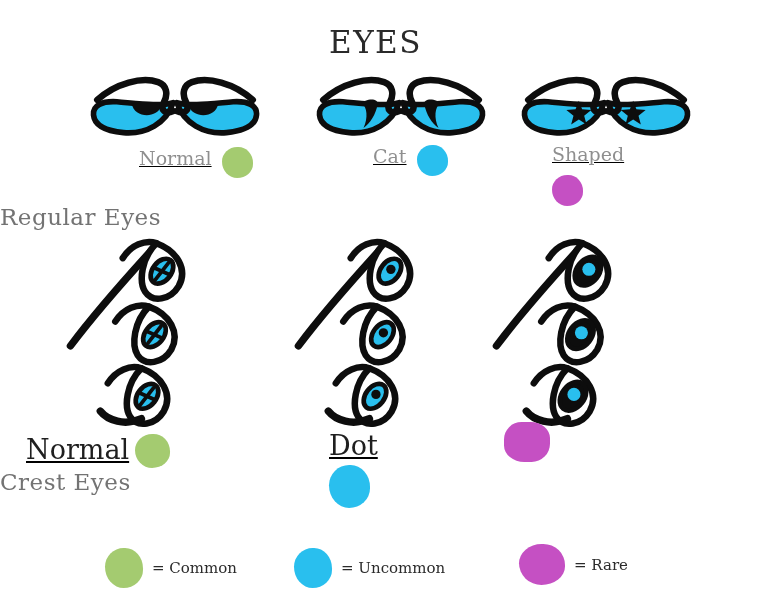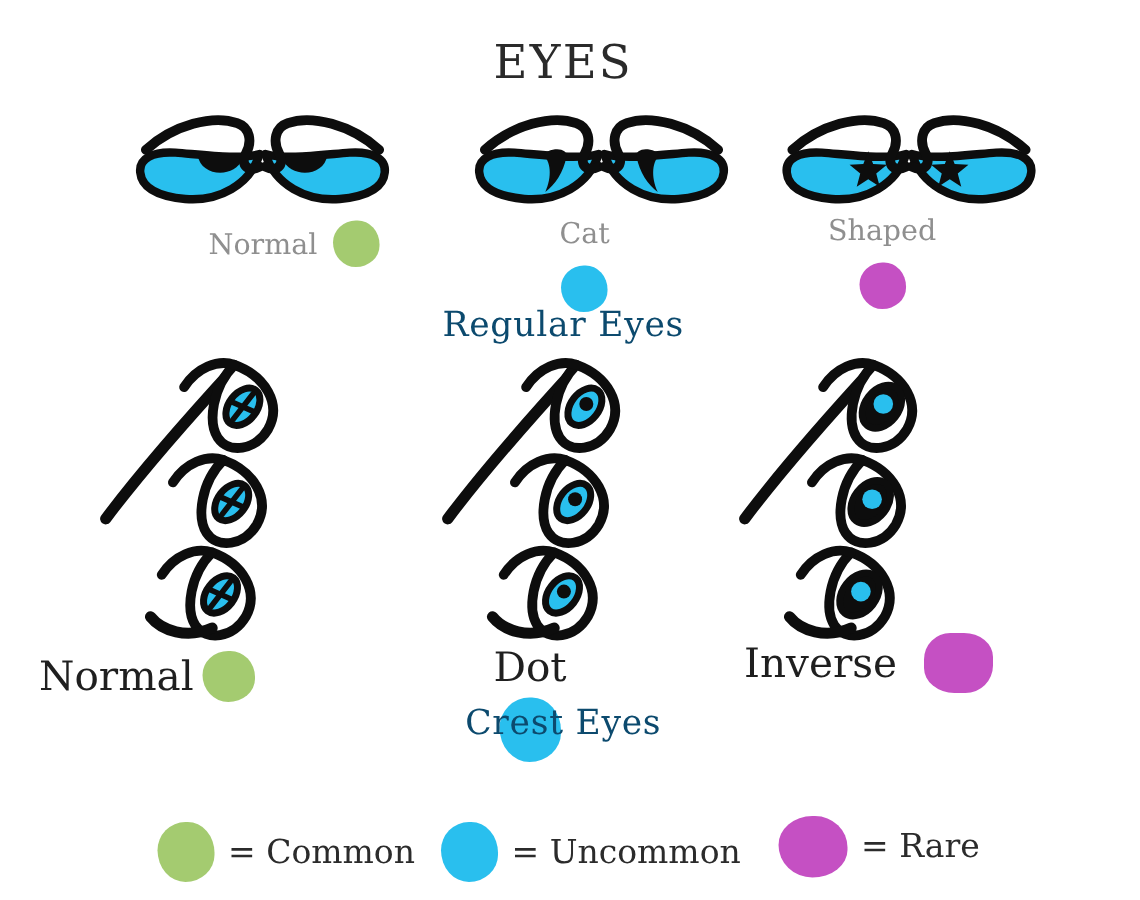--- a/index.html
+++ b/index.html
@@ -5,22 +5,22 @@
   html,body{margin:0;padding:0;background:#fff;}
   #stage{
     position:relative;width:751px;height:600px;background:#ffffff;
     font-family:"DejaVu Serif","Liberation Serif",serif;overflow:hidden;
   }
   .title{
     position:absolute;top:24px;left:0;width:100%;text-align:center;
     font-size:31px;letter-spacing:1.5px;color:#2a2a2a;font-weight:400;
   }
   .section-heading{
-    position:absolute;left:0;width:100%;text-align:center;
-    font-size:23px;color:#0c4a6e;letter-spacing:.5px;
+    position:absolute;left:0;width:100%;text-align:left;
+    font-size:23px;color:#737373;letter-spacing:.5px;
   }
   .heading-regular{top:204px;}
   .heading-crest{top:469px;}
 
   
   .eyepair{position:absolute;top:76px;width:178px;height:74px;}
   .eyepair.c1{left:86px;} .eyepair.c2{left:312px;} .eyepair.c3{left:517px;}
   .crest{position:absolute;top:232px;width:174px;height:196px;}
   .crest.c1{left:60px;} .crest.c2{left:288px;} .crest.c3{left:486px;}
 
@@ -29,41 +29,41 @@
   .brow{fill:none;stroke:#0d0d0d;stroke-width:7;stroke-linecap:round;}
   .stroke-line{fill:none;stroke:#0d0d0d;stroke-width:8;stroke-linecap:round;}
   .fbody{fill:#ffffff;stroke:#0d0d0d;stroke-width:7;stroke-linejoin:round;}
   .fpeak{fill:none;stroke:#0d0d0d;stroke-width:7;stroke-linecap:round;}
   .iris{fill:#29bfee;stroke:#0d0d0d;stroke-width:5;}
   .iris.inv{fill:#0d0d0d;}
   .iris-mark{stroke:#0d0d0d;stroke-width:4;stroke-linecap:round;}
   .blue-dot{fill:#29bfee;}
 
   
-  .var-label{position:absolute;display:flex;align-items:center;gap:10px;}
+  .var-label{position:absolute;display:flex;gap:10px;text-decoration:underline;}
   .var-label .txt{white-space:nowrap;}
   .reg-label .txt{font-size:19px;color:#8f8f8f;}
   .crest-label .txt{font-size:27px;color:#1f1f1f;}
   .dot{display:inline-block;border-radius:50% 48% 52% 50%/48% 52% 46% 54%;}
   .dot.green{background:#a4cb70;}
   .dot.blue{background:#29bfee;}
   .dot.magenta{background:#c550c3;}
   .reg-label .dot{width:31px;height:31px;}
 
   .lbl-reg-1{left:139px;top:147px;}
-  .lbl-reg-2{left:373px;top:145px;flex-direction:column;}
+  .lbl-reg-2{left:373px;top:145px;}
   .lbl-reg-3{left:552px;top:143px;flex-direction:column;}
 
   .lbl-crest-1{left:26px;top:434px;}  .lbl-crest-1 .dot{width:35px;height:34px;margin-left:-4px;}
   .lbl-crest-2{left:329px;top:430px;flex-direction:column;} .lbl-crest-2 .dot{width:41px;height:43px;margin-top:-6px;}
   .lbl-crest-3{left:496px;top:422px;} .lbl-crest-3 .dot{width:46px;height:40px;margin-left:8px;border-radius:38% 42% 40% 44%/44% 40% 46% 42%;}
 
   
   .legend-item{position:absolute;display:flex;align-items:center;gap:9px;}
-  .legend-item .txt{font-size:22px;color:#2b2b2b;white-space:nowrap;}
+  .legend-item .txt{font-size:15px;color:#2b2b2b;white-space:nowrap;}
   .legend-item .dot{width:38px;height:40px;}
   .legend-1{left:105px;top:548px;}
   .legend-2{left:294px;top:548px;}
   .legend-3{left:519px;top:544px;} .legend-3 .dot{width:46px;height:41px;}
 </style>
 </head>
 <body>
 
 <div id="stage">
 
@@ -191,21 +191,20 @@
 
   <div class="var-label crest-label lbl-crest-1">
     <span class="txt">Normal</span>
     <span class="dot green"></span>
   </div>
   <div class="var-label crest-label lbl-crest-2">
     <span class="txt">Dot</span>
     <span class="dot blue"></span>
   </div>
   <div class="var-label crest-label lbl-crest-3">
-    <span class="txt">Inverse</span>
     <span class="dot magenta"></span>
   </div>
 
   <div class="section-heading heading-crest">Crest Eyes</div>
 
   <div class="legend-item legend-1">
     <span class="dot green"></span>
     <span class="txt">= Common</span>
   </div>
   <div class="legend-item legend-3">

